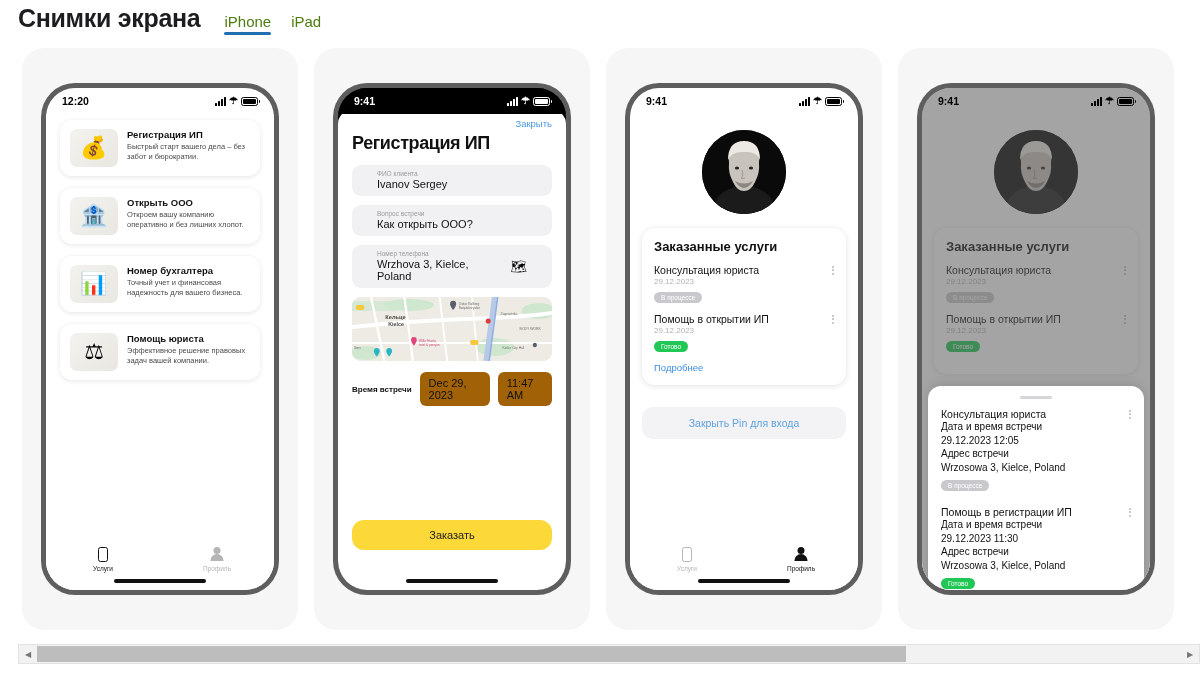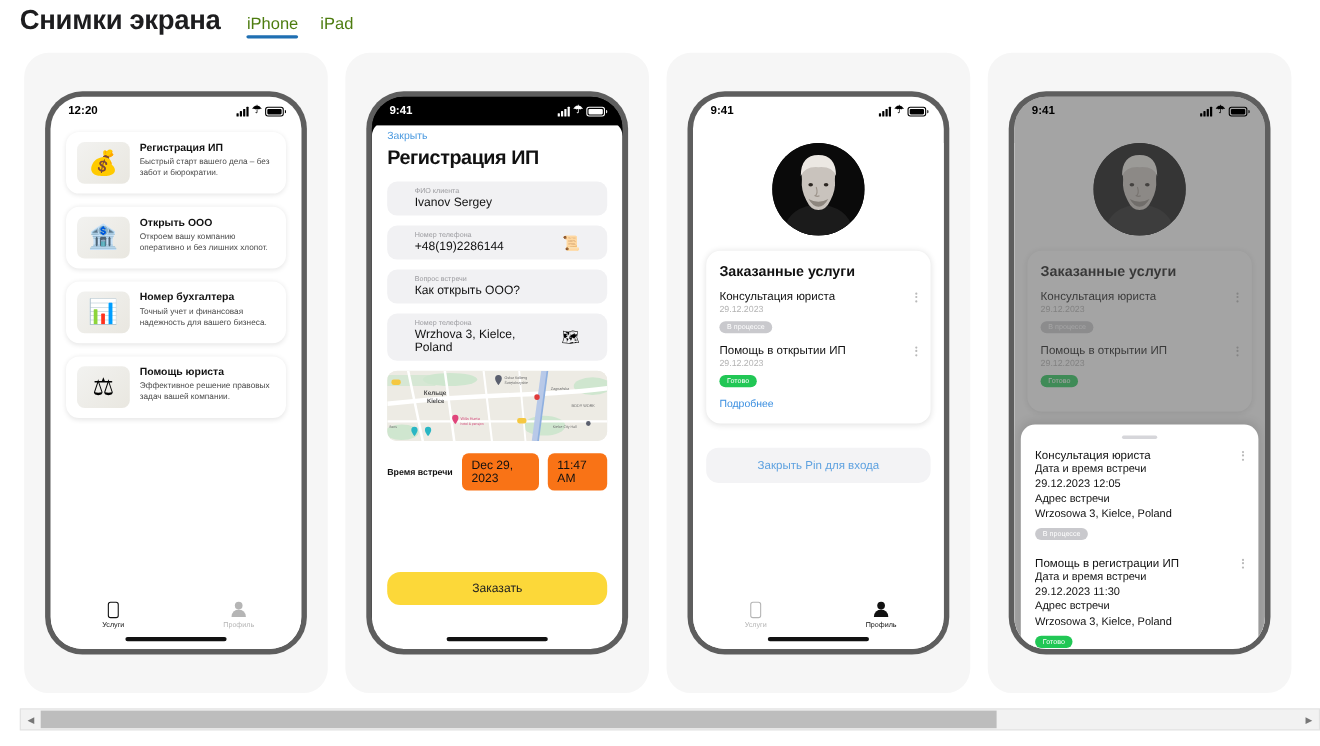--- a/index.html
+++ b/index.html
@@ -193,20 +193,21 @@
 
   
   .s2-sheet {
     position: absolute;
     top: 22px; left: 0; right: 0; bottom: 0;
     background: #fff;
     border-radius: 14px 14px 0 0;
     padding: 8px 14px 0;
   }
   .s2-close {
+    text-align: right;
     font-size: 9.5px;
     color: #4b9ae0;
     margin-bottom: 4px;
     cursor: pointer;
   }
   .s2-title {
     font-size: 18px; font-weight: bold; color: #111;
     letter-spacing: -.4px; margin-bottom: 11px;
   }
   .field {
@@ -234,21 +235,21 @@
   .mapbox svg { display: block; width: 100%; height: 100%; }
 
   .time-row {
     display: flex;
     align-items: center;
     gap: 8px;
     margin-bottom: 8px;
   }
   .time-lbl { font-size: 8px; font-weight: bold; color: #111; white-space: nowrap; }
   .time-pill {
-    background: #f97316;
+    background: #a16207;
     border-radius: 6px;
     padding: 5px 9px;
     font-size: 11px;
     color: #111;
   }
   .order-btn {
     position: absolute;
     left: 14px; right: 14px; bottom: 40px;
     background: #fcd839;
     border: none;
@@ -456,27 +457,20 @@
           <div class="s2-close">Закрыть</div>
           <div class="s2-title">Регистрация ИП</div>
 
           <div class="field">
             <div class="field-col">
               <div class="field-label">ФИО клиента</div>
               <div class="field-value">Ivanov Sergey</div>
             </div>
           </div>
 
-          <div class="field">
-            <div class="field-col">
-              <div class="field-label">Номер телефона</div>
-              <div class="field-value">+48(19)2286144</div>
-            </div>
-            <span class="field-ic">📜</span>
-          </div>
 
           <div class="field">
             <div class="field-col">
               <div class="field-label">Вопрос встречи</div>
               <div class="field-value">Как открыть ООО?</div>
             </div>
           </div>
 
           <div class="field">
             <div class="field-col">

